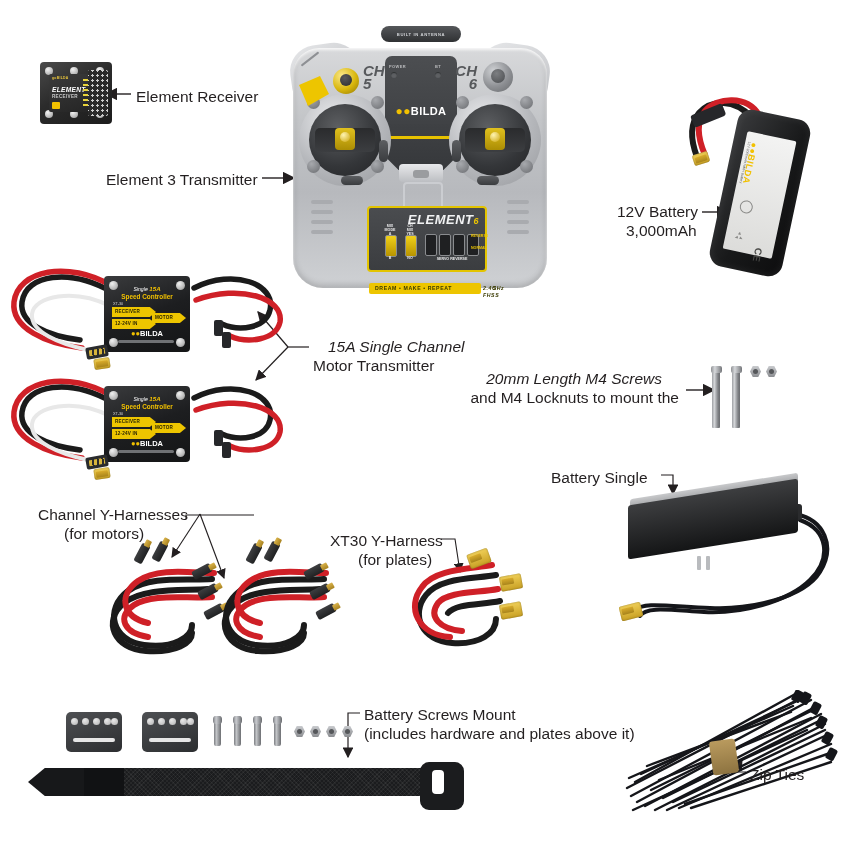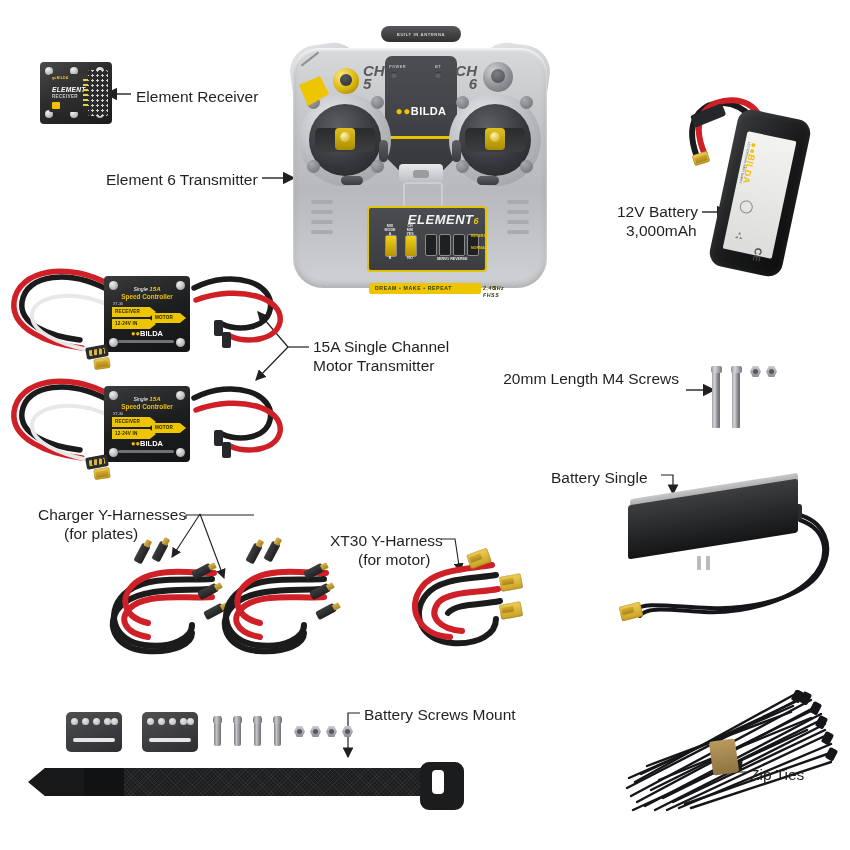--- a/index.html
+++ b/index.html
@@ -608,27 +608,29 @@
         <rect x="192" y="26" width="9" height="12" rx="2" transform="rotate(28 196 32)"></rect>
         <rect x="198" y="42" width="9" height="12" rx="2" transform="rotate(28 202 48)"></rect>
         <rect x="168" y="0" width="9" height="12" rx="2" transform="rotate(28 172 6)"></rect>
         <rect x="202" y="58" width="9" height="12" rx="2" transform="rotate(28 206 64)"></rect>
       </g>
     </svg>
     <div class="zband"></div>
   </div>
 
   <div class="lbl" style="left:136px;top:87px;">Element Receiver</div>
-  <div class="lbl" style="left:106px;top:170px;">Element 6 Transmitter</div>
+  <div class="lbl" style="left:106px;top:170px;">Element 3 Transmitter</div>
   <div class="lbl" style="left:617px;top:202px;">12V Battery</div>
   <div class="lbl" style="left:626px;top:221px;">3,000mAh</div>
-  <div class="lbl" style="left:313px;top:337px;">15A Single Channel</div>
+  <div class="lbl" style="left:328px;top:337px;font-style:italic;">15A Single Channel</div>
   <div class="lbl" style="left:313px;top:356px;">Motor Transmitter</div>
-  <div class="lbl r" style="left:379px;top:369px;width:300px;">20mm Length M4 Screws</div>
-  <div class="lbl" style="left:38px;top:505px;">Charger Y-Harnesses</div>
-  <div class="lbl" style="left:64px;top:524px;">(for plates)</div>
+  <div class="lbl r" style="left:362px;top:369px;width:300px;font-style:italic;">20mm Length M4 Screws</div>
+  <div class="lbl r" style="left:379px;top:388px;width:300px;">and M4 Locknuts to mount the</div>
+  <div class="lbl" style="left:38px;top:505px;">Channel Y-Harnesses</div>
+  <div class="lbl" style="left:64px;top:524px;">(for motors)</div>
   <div class="lbl" style="left:330px;top:531px;">XT30 Y-Harness</div>
-  <div class="lbl" style="left:358px;top:550px;">(for motor)</div>
+  <div class="lbl" style="left:358px;top:550px;">(for plates)</div>
   <div class="lbl" style="left:551px;top:468px;">Battery Single</div>
   <div class="lbl" style="left:364px;top:705px;">Battery Screws Mount</div>
+  <div class="lbl" style="left:364px;top:724px;">(includes hardware and plates above it)</div>
   <div class="lbl" style="left:750px;top:765px;">Zip Ties</div>
 
 </div>
 
 </body></html>

